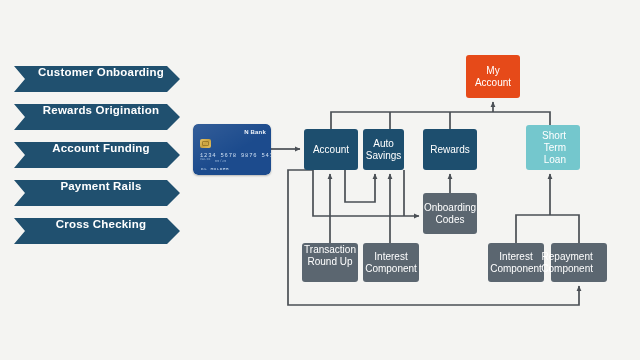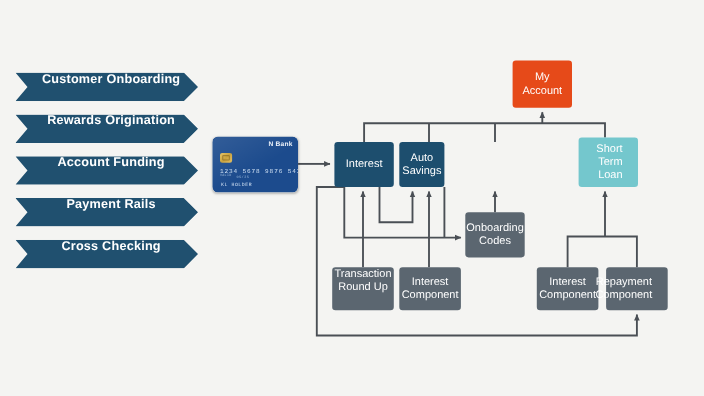--- a/index.html
+++ b/index.html
@@ -138,27 +138,30 @@
     <div class="card-sub2">VALID</div>
     <div class="card-sub">05/25</div>
     <div class="card-holder">KL HOLDER</div>
   </div>
 
   <div class="node orange" style="left:466px;top:55px;width:54px;height:43px;">
     <span>My Account</span>
   </div>
 
   <div class="node navy" style="left:304px;top:129px;width:54px;height:41px;">
-    <span>Interest</span>
+    <span>Account</span>
   </div>
 
   <div class="node navy" style="left:363px;top:129px;width:41px;height:41px;">
     <span>Auto Savings</span>
   </div>
 
+  <div class="node navy" style="left:423px;top:129px;width:54px;height:41px;">
+    <span>Rewards</span>
+  </div>
 
   <div class="node teal" style="left:526px;top:125px;width:54px;height:45px;text-align:right;">
     <span>Short Term Loan</span>
   </div>
 
   <div class="node slate" style="left:423px;top:193px;width:54px;height:41px;">
     <span>Onboarding Codes</span>
   </div>
 
   <div class="node slate" style="left:302px;top:243px;width:56px;height:39px;align-items:flex-end;">

